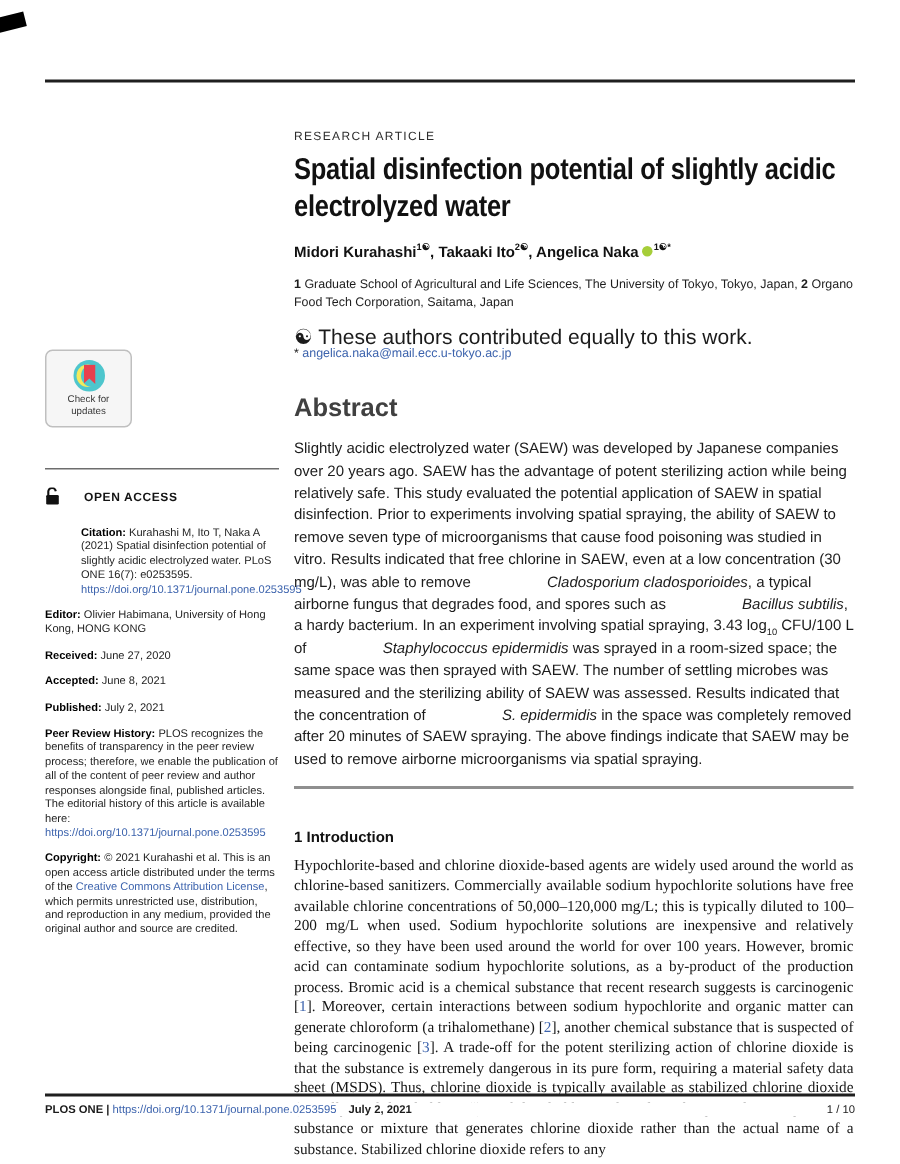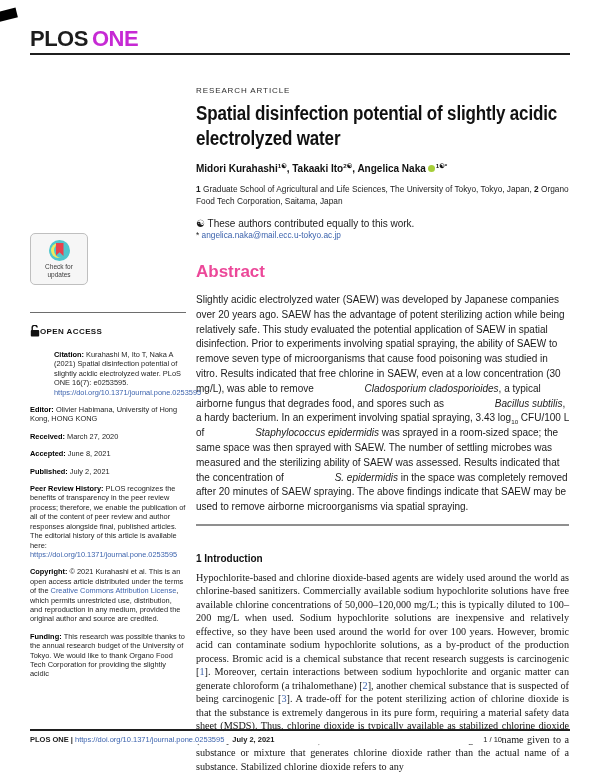--- a/index.html
+++ b/index.html
@@ -23,67 +23,64 @@
   .check-badge{width:56px;height:50px;border:1px solid #bfbfbf;border-radius:5px;background:#f6f6f6;
                display:flex;flex-direction:column;align-items:center;justify-content:center;gap:2px;cursor:pointer;}
   .cm{position:relative;width:21px;height:21px;}
   .cm-circle{position:absolute;inset:0;border-radius:50%;background:var(--cm-teal,#4ec6cd);}
   .cm-y{position:absolute;left:2px;top:3px;width:15px;height:15px;border-radius:50%;background:var(--cm-yellow,#f3ea5d);}
   .cm-cover{position:absolute;left:5px;top:3px;width:15px;height:15px;border-radius:50%;background:var(--cm-teal,#4ec6cd);}
   .cm-bm{position:absolute;left:7px;top:3px;width:8px;height:13px;background:var(--cm-red,#e8414d);
          clip-path:polygon(0 0,100% 0,100% 100%,50% 72%,0 100%);}
   .check-text{font-size:6.5px;line-height:7.5px;color:#3a3a3a;text-align:center;width:44px;}
   .sb-rule{margin-top:27px;width:156px;height:1px;background:#6d6d6d;}
-  .open-access{margin-top:12px;display:flex;align-items:center;gap:0;
+  .open-access{margin-top:12px;display:flex;align-items:center;gap:16px;
                font-size:8px;font-weight:bold;letter-spacing:0.4px;color:#141414;}
   .lock{width:10px;height:12px;}
   .sb{font-size:7.4px;line-height:9.4px;color:#242424;margin:0 0 8px 0;}
   .sidebar .sb:first-of-type{margin-top:13px;margin-left:24px;}
   .f-label{font-weight:bold;color:#000;}
 
   
   .main{position:absolute;left:196px;top:86px;width:373px;}
   .kicker{font-size:8px;letter-spacing:0.9px;color:#2c2c2c;}
   .title{margin:6px 0 0 0;font-size:20px;line-height:25px;font-weight:bold;color:#111;
          width:440px;transform:scaleX(0.85);transform-origin:0 0;letter-spacing:-0.2px;}
   .authors{margin-top:12px;font-size:10px;font-weight:bold;color:#111;}
   .authors sup{font-size:6.2px;line-height:0;}
   .affil{margin-top:10px;font-size:8.3px;line-height:11.5px;color:#1d1d1d;}
-  .contrib{margin-top:12px;font-size:10px;line-height:10.5px;}
+  .contrib{margin-top:12px;font-size:14px;line-height:10.5px;}
   .email{font-size:8.3px;line-height:10.5px;}
-  .abstract-h{margin:22px 0 0 0;font-size:17px;font-weight:bold;color:#ec4899;}
+  .abstract-h{margin:22px 0 0 0;font-size:17px;font-weight:bold;color:#404040;}
   .abstract-body{margin:11px 0 0 0;font-size:10px;line-height:14.8px;color:#1b1b1b;}
   .separator{margin-top:9px;height:2px;background:#8f8f8f;}
   .intro-h{margin:27px 0 0 0;font-size:10px;font-weight:bold;color:#111;}
   .intro-body{margin:7px 0 0 0;font-family:"Liberation Serif",serif;font-size:10.2px;
               line-height:13.5px;text-align:justify;color:#151515;}
 
   sup{font-size:62%;line-height:0;}
   sub{font-size:62%;line-height:0;}
   .f-b{font-weight:bold;}
   .f-i{font-style:italic;margin-left:48px;}
   .f-link{color:var(--link,#3c63ad);cursor:pointer;}
   .f-orcid{display:inline-block;width:7px;height:7px;border-radius:50%;
            background:var(--orcid,#a6ce39);margin:0 1px 0 2px;}
 
   
   .footer-rule{position:absolute;left:30px;top:729px;width:540px;height:1.5px;background:#1f1f1f;}
-  .footer{position:absolute;left:30px;top:735px;width:472px;display:flex;
+  .footer{position:absolute;left:30px;top:735px;width:540px;display:flex;
           justify-content:space-between;font-size:7.5px;color:#1b1b1b;background:#fff;}
   .footer-date{margin-left:8px;}
 </style>
 </head>
 <body>
 
 <div class="page">
   <div class="corner-mark"></div>
 
-  <div class="brand">
-    <span class="brand-plos">PLOS</span><span class="brand-one">ONE</span>
-  </div>
   <div class="header-rule"></div>
 
   <aside class="sidebar">
     <div class="check-badge">
       <div class="cm">
         <div class="cm-circle"></div>
         <div class="cm-y"></div>
         <div class="cm-cover"></div>
         <div class="cm-bm"></div>
       </div>
@@ -92,26 +89,25 @@
     <div class="sb-rule"></div>
     <div class="open-access">
       <svg class="lock" viewBox="0 0 10 12">
         <path d="M2.2 5.2 V3.1 a2.5 2.5 0 0 1 5 -0.6" fill="none" stroke="#111" stroke-width="1.4"></path>
         <rect x="0.8" y="5" width="8.4" height="6.4" rx="0.9" fill="#111"></rect>
       </svg>
       <span>OPEN ACCESS</span>
     </div>
     <p class="sb"><span class="f-label">Citation: </span><span>Kurahashi M, Ito T, Naka A (2021) Spatial disinfection potential of slightly acidic electrolyzed water. PLoS ONE 16(7): e0253595. </span><span class="f-link">https://doi.org/10.1371/journal.pone.0253595</span></p>
     <p class="sb"><span class="f-label">Editor: </span><span>Olivier Habimana, University of Hong Kong, HONG KONG</span></p>
-    <p class="sb"><span class="f-label">Received: </span><span>March 27, 2020</span></p>
+    <p class="sb"><span class="f-label">Received: </span><span>June 27, 2020</span></p>
     <p class="sb"><span class="f-label">Accepted: </span><span>June 8, 2021</span></p>
     <p class="sb"><span class="f-label">Published: </span><span>July 2, 2021</span></p>
     <p class="sb"><span class="f-label">Peer Review History: </span><span>PLOS recognizes the benefits of transparency in the peer review process; therefore, we enable the publication of all of the content of peer review and author responses alongside final, published articles. The editorial history of this article is available here: </span><span class="f-link">https://doi.org/10.1371/journal.pone.0253595</span></p>
     <p class="sb"><span class="f-label">Copyright: </span><span>© 2021 Kurahashi et al. This is an open access article distributed under the terms of the </span><span class="f-link">Creative Commons Attribution License</span><span>, which permits unrestricted use, distribution, and reproduction in any medium, provided the original author and source are credited.</span></p>
-    <p class="sb"><span class="f-label">Funding: </span><span>This research was possible thanks to the annual research budget of the University of Tokyo. We would like to thank Organo Food Tech Corporation for providing the slightly acidic</span></p>
   </aside>
 
   <main class="main">
     <div class="kicker">RESEARCH ARTICLE</div>
     <h1 class="title">Spatial disinfection potential of slightly acidic electrolyzed water</h1>
     <div class="authors"><span>Midori Kurahashi</span><sup class="f-sup">1☯</sup><span>, </span><span>Takaaki Ito</span><sup class="f-sup">2☯</sup><span>, </span><span>Angelica Naka</span><span class="f-orcid"></span><sup class="f-sup">1☯*</sup></div>
     <div class="affil"><span class="f-b">1</span><span> Graduate School of Agricultural and Life Sciences, The University of Tokyo, Tokyo, Japan, </span><span class="f-b">2</span><span> Organo Food Tech Corporation, Saitama, Japan</span></div>
     <div class="contrib">☯ These authors contributed equally to this work.</div>
     <div class="email"><span>* </span><span class="f-link">angelica.naka@mail.ecc.u-tokyo.ac.jp</span></div>
     <h2 class="abstract-h">Abstract</h2>

